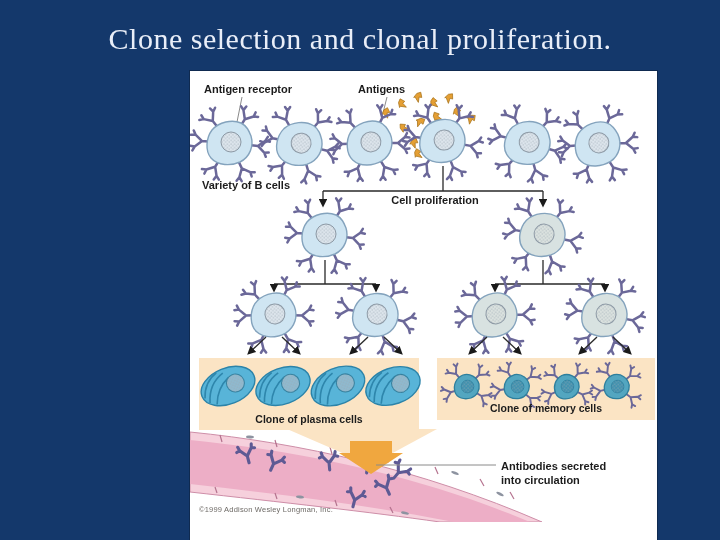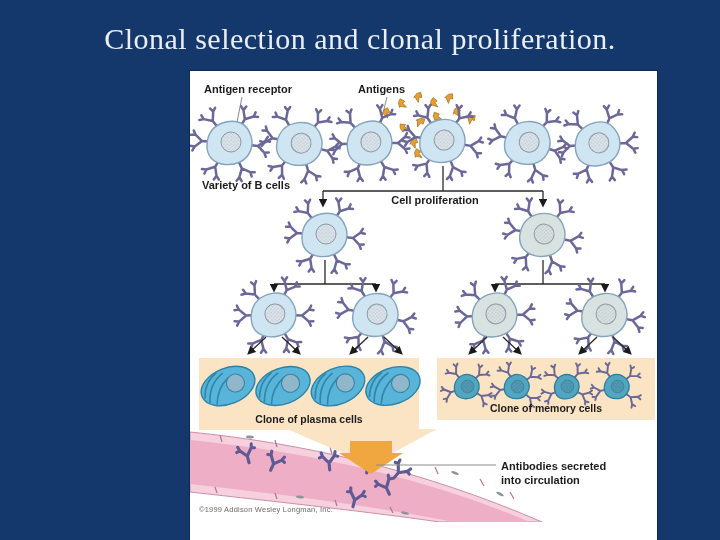--- a/index.html
+++ b/index.html
@@ -26,21 +26,21 @@
   .lbl-box{font:bold 10.5px "Liberation Sans",sans-serif;fill:#1C1C1C;}
   .copy{font:7.5px "Liberation Sans",sans-serif;fill:#6E6A66;letter-spacing:.2px;}
   .ln{stroke:#2A2A2A;stroke-width:1.3;fill:none;}
   .leader{stroke:#8A8A8A;stroke-width:1;fill:none;}
   .tick{stroke:#B5738F;stroke-width:1.2;}
 </style>
 </head>
 <body>
 
 <div class="slide">
-  <div class="title">Clonal selection and clonal proliferation.</div>
+  <div class="title">Clone selection and clonal proliferation.</div>
 
   <div class="figure">
     <svg width="467" height="451" viewBox="0 0 467 451">
       <defs>
         <pattern id="stip" width="3.6" height="3.6" patternUnits="userSpaceOnUse">
           <circle cx="1" cy="1" r="0.6" fill="#9AA7B2"></circle>
           <circle cx="2.8" cy="2.6" r="0.5" fill="#9AA7B2"></circle>
         </pattern>
         <marker id="ah" viewBox="0 0 10 10" refX="7" refY="5" markerWidth="6.5" markerHeight="6.5" orient="auto-start-reverse">
           <path d="M0,0 L10,5 L0,10 Z" fill="#1A1A1A"></path>

